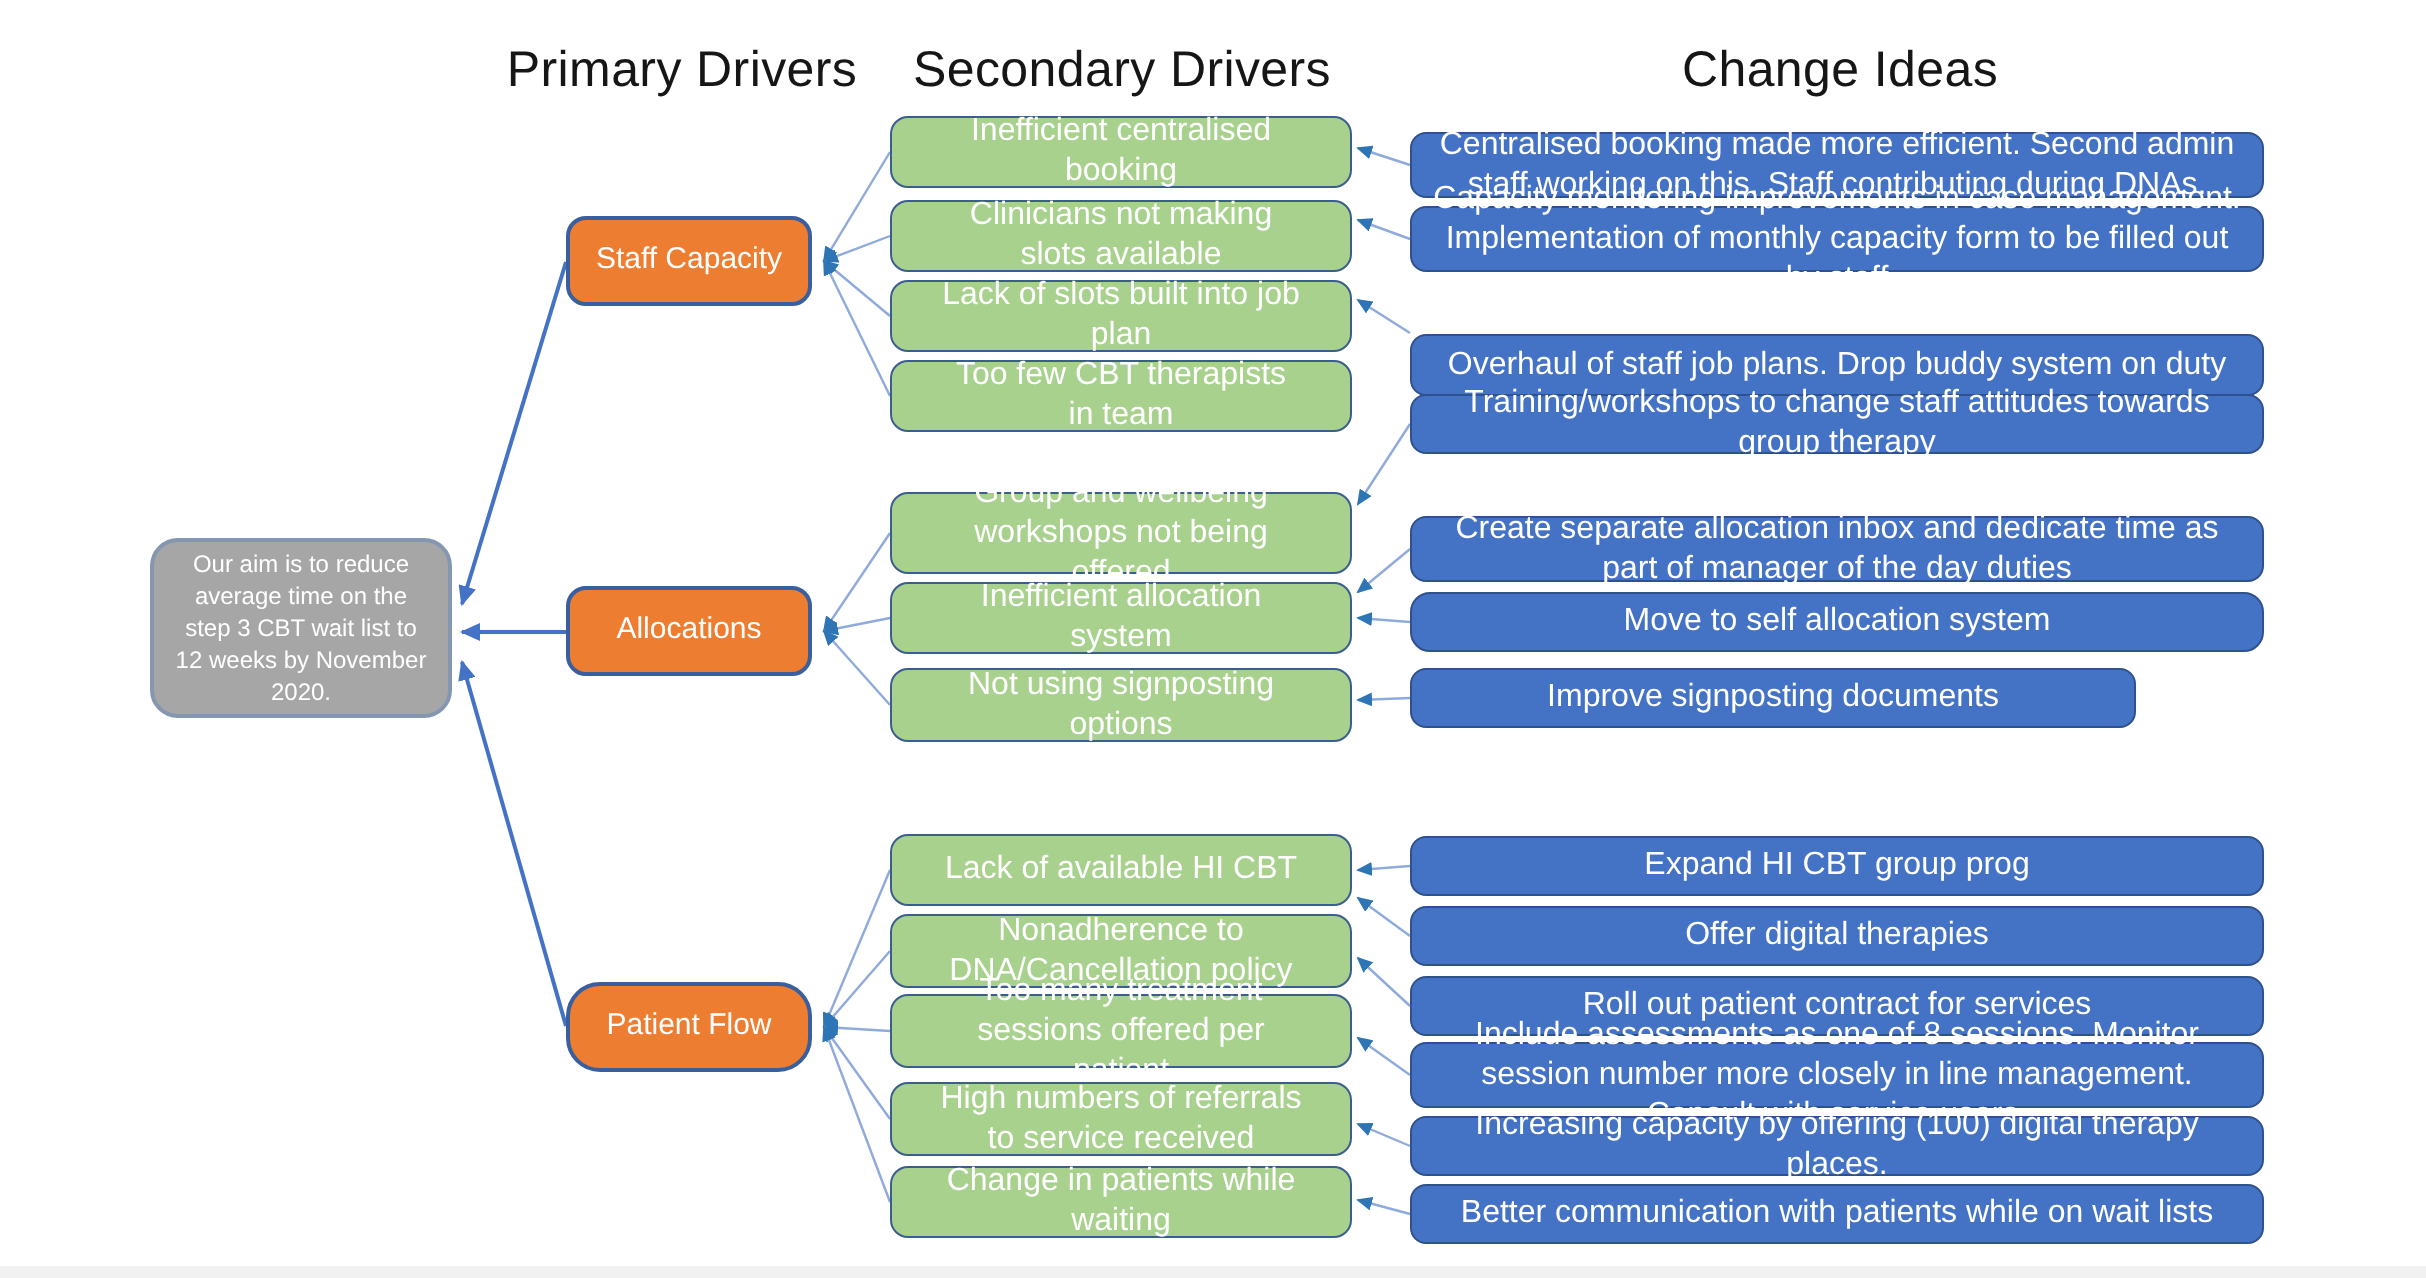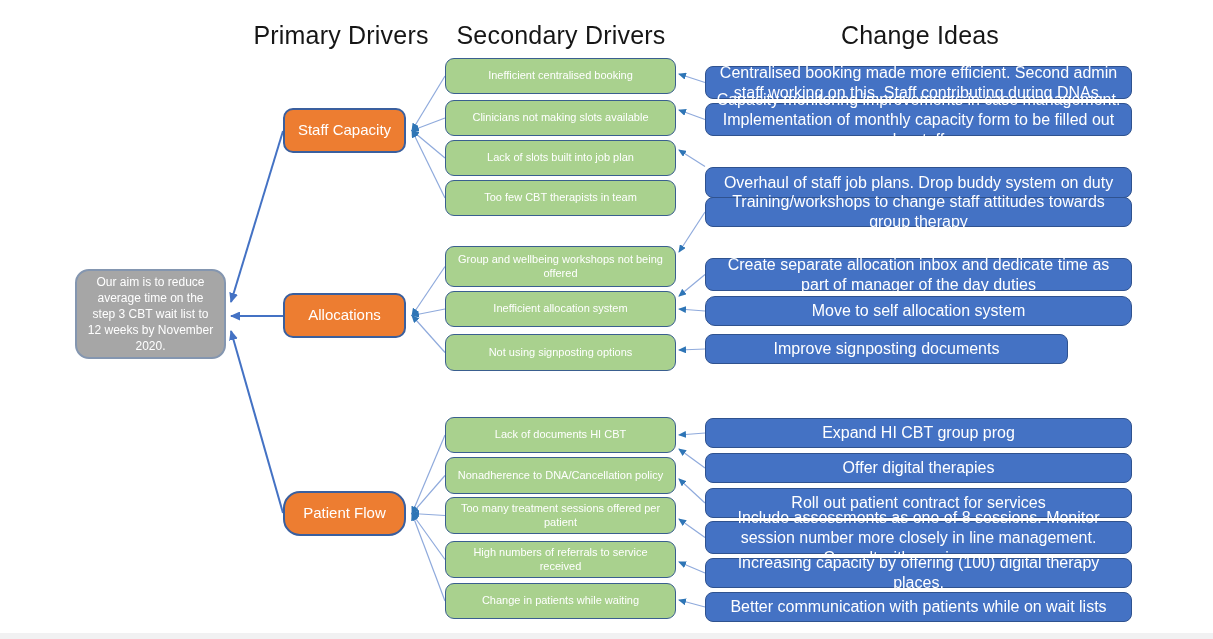--- a/index.html
+++ b/index.html
@@ -18,21 +18,21 @@
   .aim-box{
     background:#a6a6a6;border:2px solid #8496b0;border-radius:14px;
     font-size:12px;padding:4px 8px;line-height:1.35;
   }
   .primary-box{
     background:#ed7d31;border:2px solid #3a5f9e;border-radius:10px;
     font-size:15px;padding:2px 4px;
   }
   .secondary-box{
     background:#a9d18e;border:1.5px solid #3a5f8f;border-radius:9px;
-    font-size:11px;padding:2px 6px;
+    font-size:16px;padding:2px 24px;
   }
   .idea-box{
     background:#4472c4;border:1.5px solid #2f528f;border-radius:8px;
     font-size:16px;padding:2px 8px;
   }
   #connectors{position:absolute;left:0;top:0;width:1213px;height:639px;pointer-events:none;}
   .bottom-strip{
     position:absolute;left:0;right:0;bottom:0;height:6px;background:#f1f1f2;
   }
 </style>
@@ -115,21 +115,21 @@
       <div class="box secondary-box" style="left: 445px; top: 246px; width: 231px; height: 41px;">
         <span>Group and wellbeing workshops not being offered</span>
       </div>
       <div class="box secondary-box" style="left: 445px; top: 291px; width: 231px; height: 36px;">
         <span>Inefficient allocation system</span>
       </div>
       <div class="box secondary-box" style="left: 445px; top: 334px; width: 231px; height: 37px;">
         <span>Not using signposting options</span>
       </div>
       <div class="box secondary-box" style="left: 445px; top: 417px; width: 231px; height: 36px;">
-        <span>Lack of documents HI CBT</span>
+        <span>Lack of available HI CBT</span>
       </div>
       <div class="box secondary-box" style="left: 445px; top: 457px; width: 231px; height: 37px;">
         <span>Nonadherence to DNA/Cancellation policy</span>
       </div>
       <div class="box secondary-box" style="left: 445px; top: 497px; width: 231px; height: 37px;">
         <span>Too many treatment sessions offered per patient</span>
       </div>
       <div class="box secondary-box" style="left: 445px; top: 541px; width: 231px; height: 37px;">
         <span>High numbers of referrals to service received</span>
       </div>

